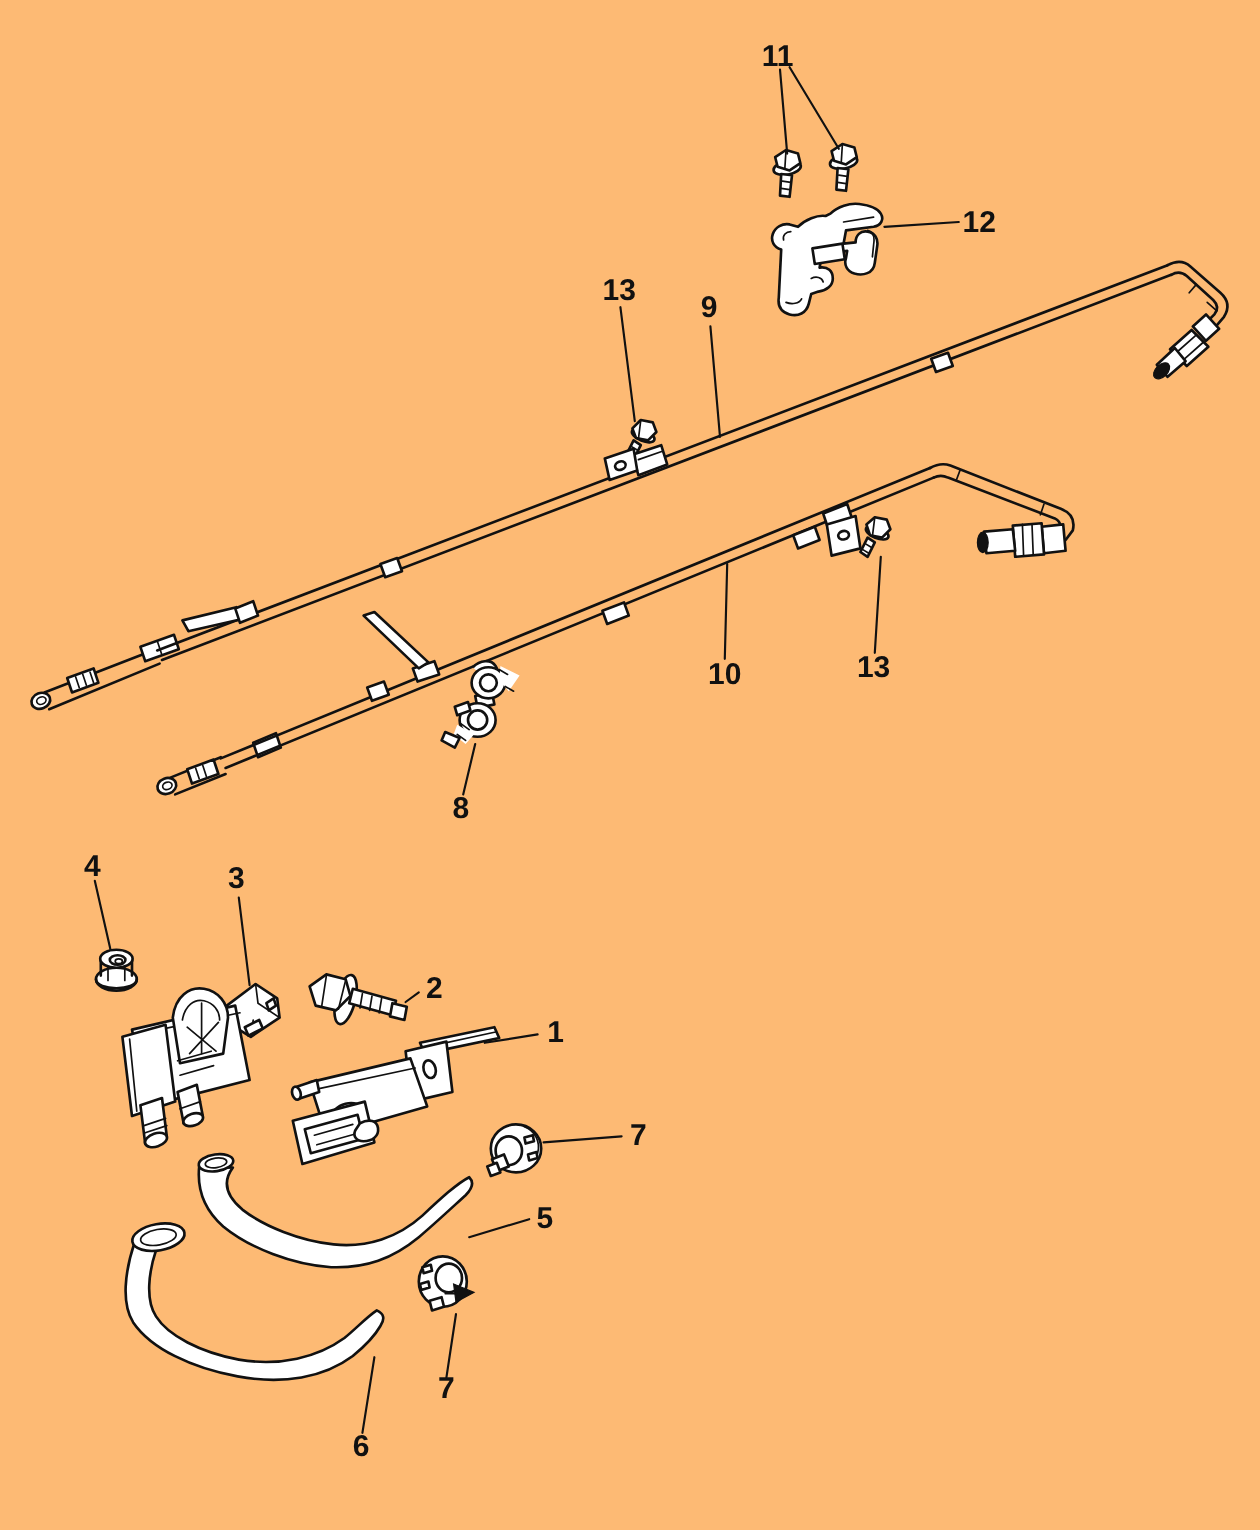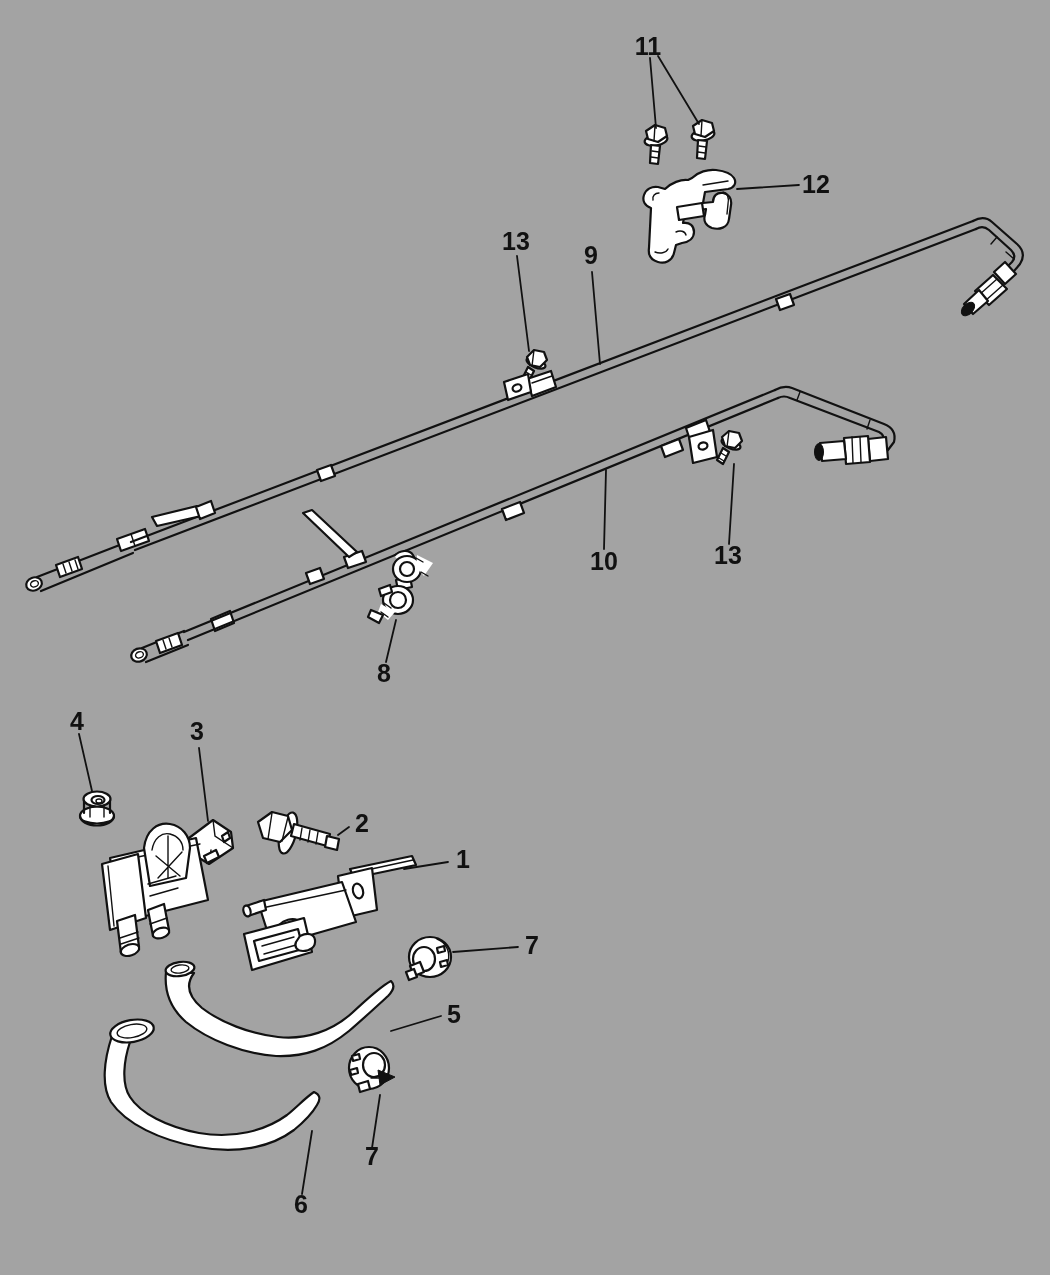--- a/index.html
+++ b/index.html
@@ -1,16 +1,16 @@
 <!DOCTYPE html>
 <html><head>
 <meta charset="utf-8">
 <style>
   html,body{margin:0;padding:0;background:#fff;}
-  .canvas{position:relative;width:1050px;height:1275px;background:#a3a3a3;overflow:hidden;}
+  .canvas{position:relative;width:1050px;height:1275px;background:#fdba74;overflow:hidden;}
   svg{display:block;}
   .ln{stroke:#111;stroke-width:2.2;fill:none;stroke-linecap:round;stroke-linejoin:round;}
   .lnw{stroke:#111;stroke-width:2.2;fill:#fff;stroke-linejoin:round;}
   .thin{stroke:#111;stroke-width:1.4;fill:none;stroke-linecap:round;}
   .leader{stroke:#111;stroke-width:1.8;fill:none;stroke-linecap:round;}
   .callout{font-family:"Liberation Sans","DejaVu Sans",sans-serif;font-weight:bold;font-size:25px;fill:#111;}
   .blk{fill:#111;stroke:#111;stroke-width:1;}
   .wedge{fill:#fff;stroke:none;}
 </style>
 </head>

